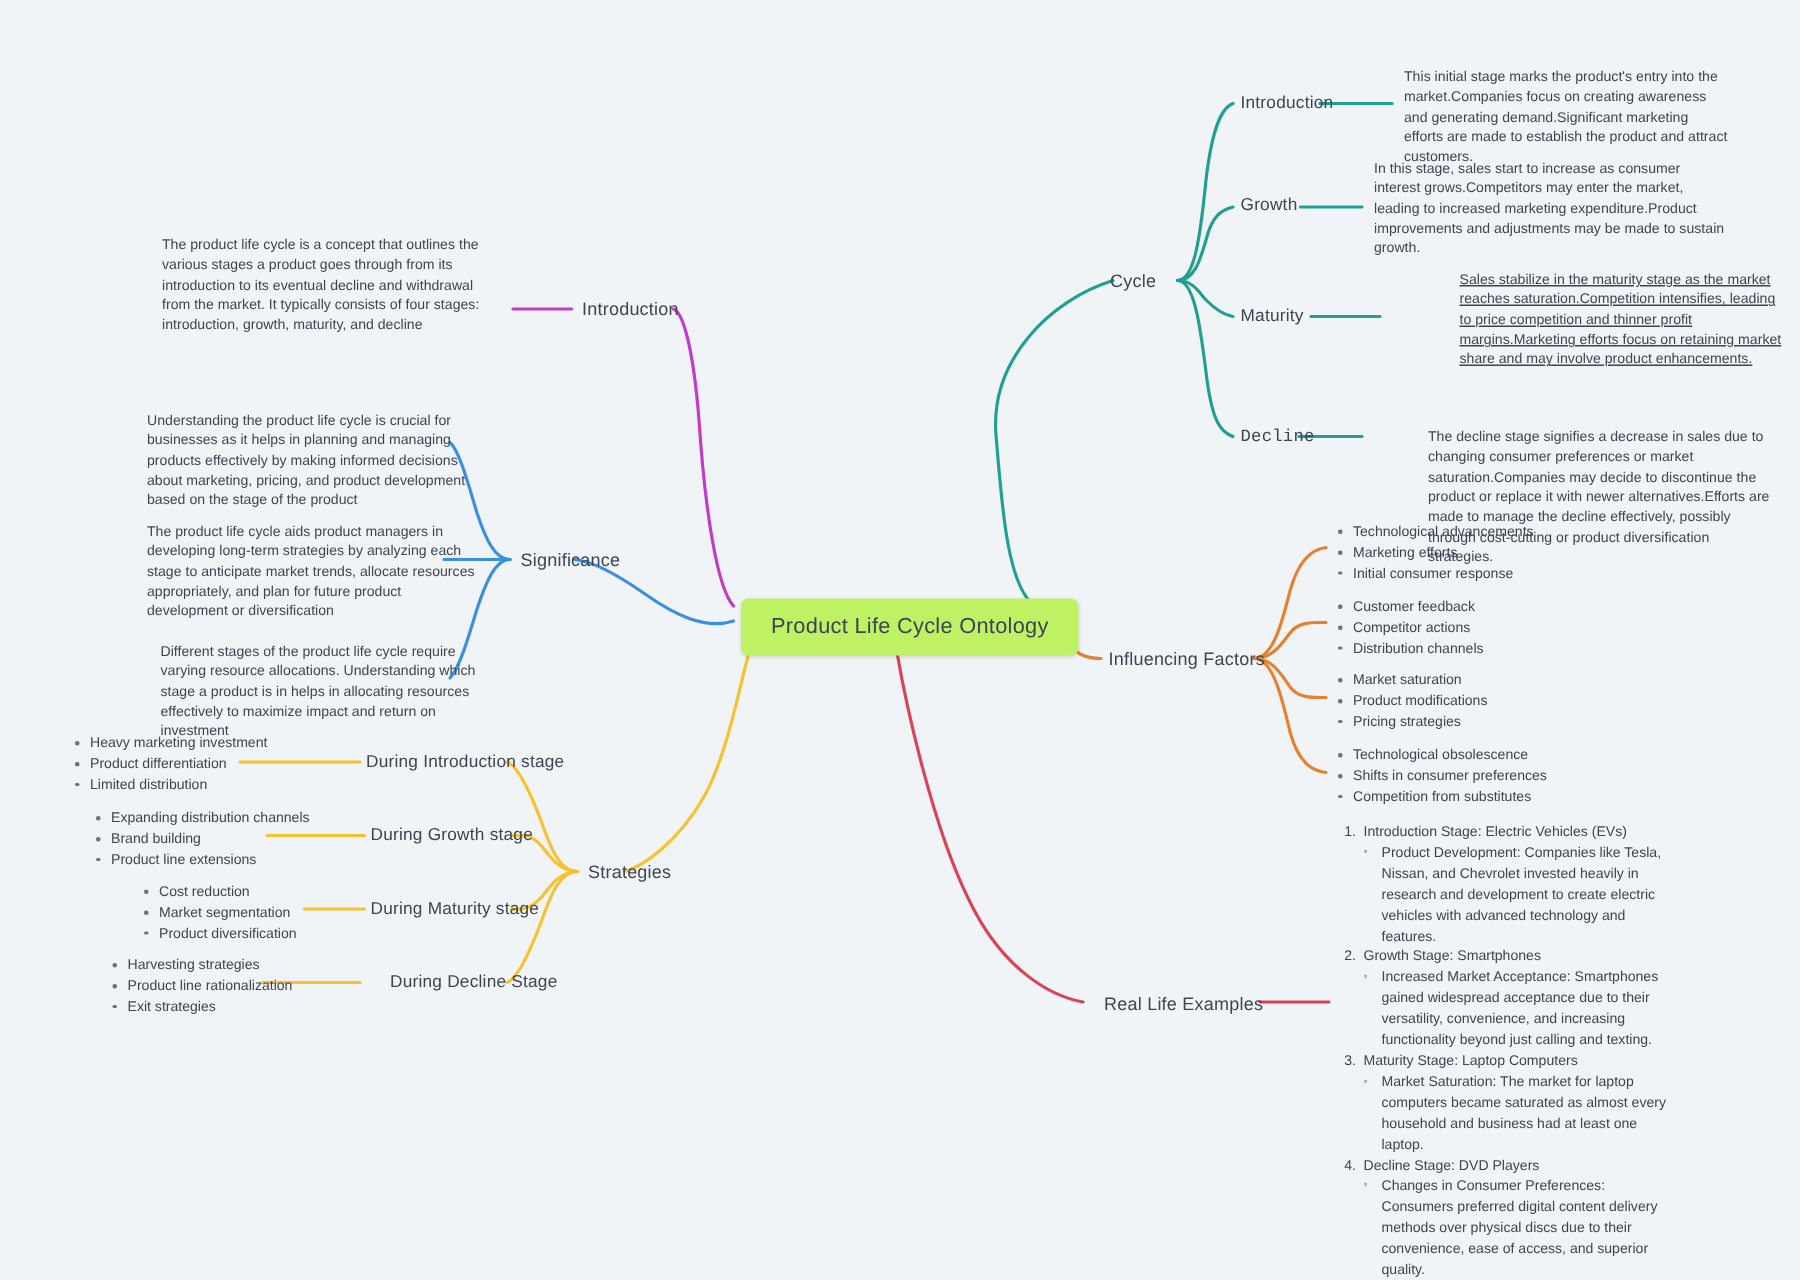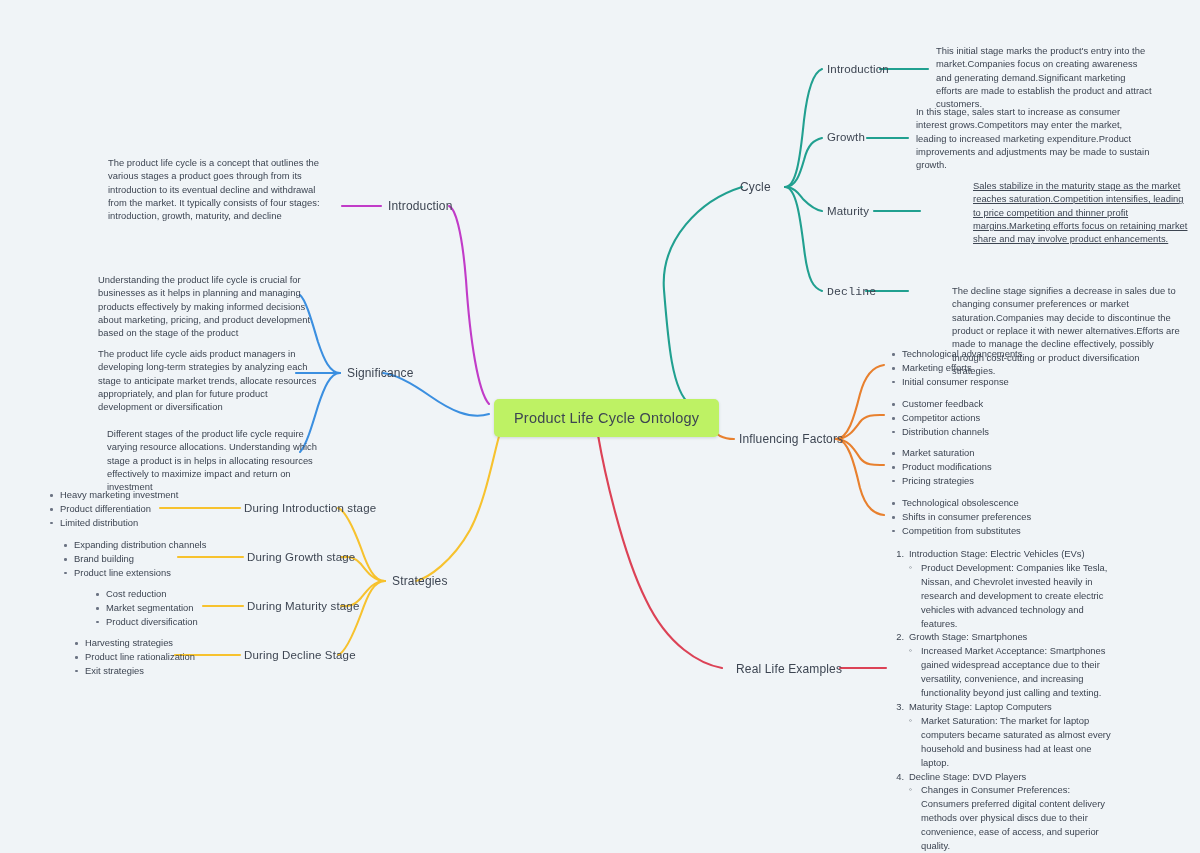--- a/index.html
+++ b/index.html
@@ -122,21 +122,21 @@
   <div class="node-label lvl1" style="left:347px;top:366px;">Significance</div>
   <div class="para" style="left:98px;top:273px;width:222px;">Understanding the product life cycle is crucial for businesses as it helps in planning and managing products effectively by making informed decisions about marketing, pricing, and product development based on the stage of the product</div>
   <div class="para" style="left:107px;top:427px;width:222px;">Different stages of the product life cycle require varying resource allocations. Understanding which stage a product is in helps in allocating resources effectively to maximize impact and return on investment</div>
   <div class="para" style="left:98px;top:347px;width:220px;">The product life cycle aids product managers in developing long-term strategies by analyzing each stage to anticipate market trends, allocate resources appropriately, and plan for future product development or diversification</div>
 
   <div class="node-label lvl1" style="left:392px;top:574px;">Strategies</div>
 
   <div class="node-label" style="left:244px;top:502px;">During Introduction stage</div>
   <div class="node-label" style="left:247px;top:551px;">During Growth stage</div>
   <div class="node-label" style="left:247px;top:600px;">During Maturity stage</div>
-  <div class="node-label" style="left:244px;top:649px;">During Decline Stage</div>
+  <div class="node-label" style="left:260px;top:649px;">During Decline Stage</div>
 
   <div class="bullets" style="left:48px;top:488px;">
     <ul>
       <li>Heavy marketing investment</li>
       <li>Product differentiation</li>
       <li>Limited distribution</li>
     </ul>
   </div>
   <div class="bullets" style="left:62px;top:538px;">
     <ul>

